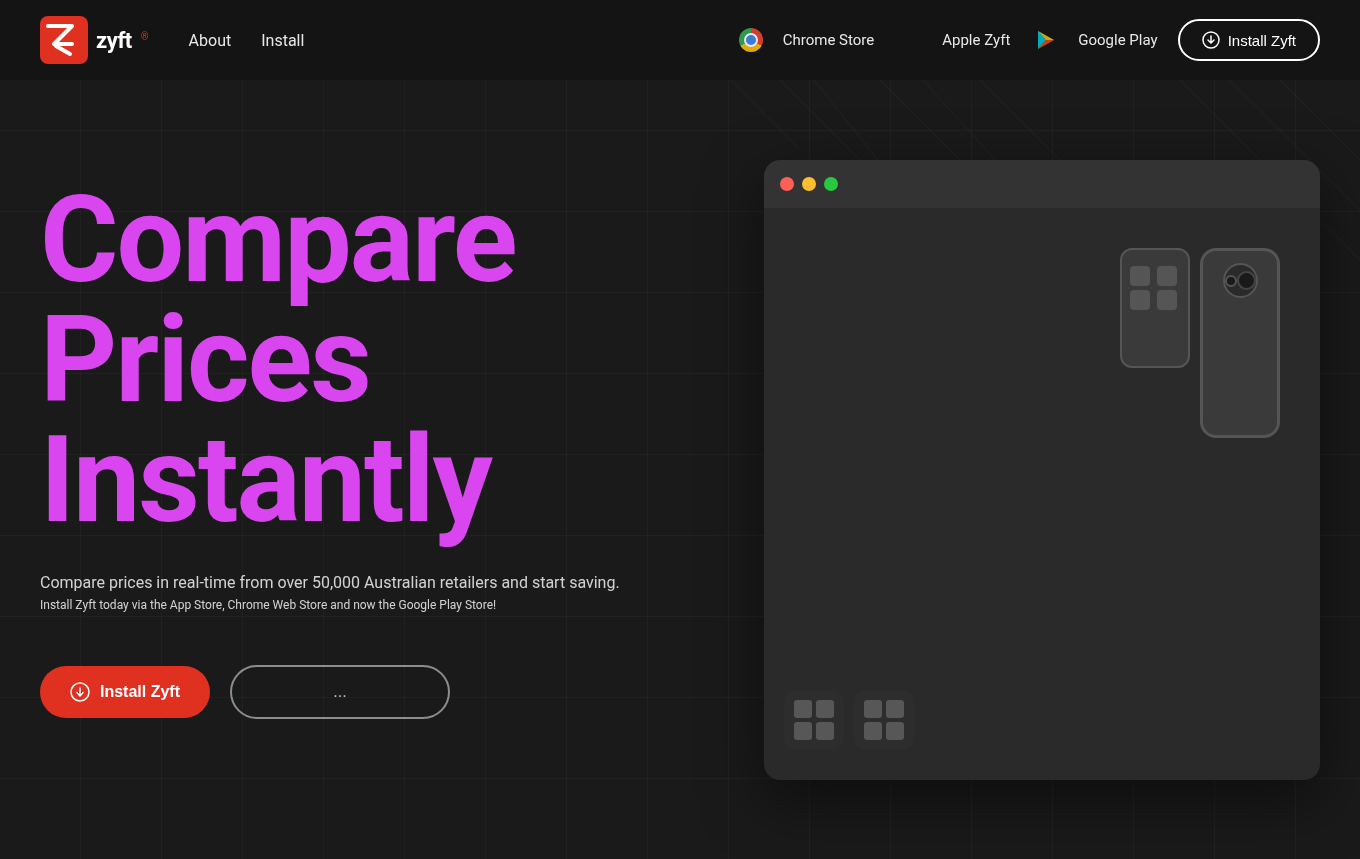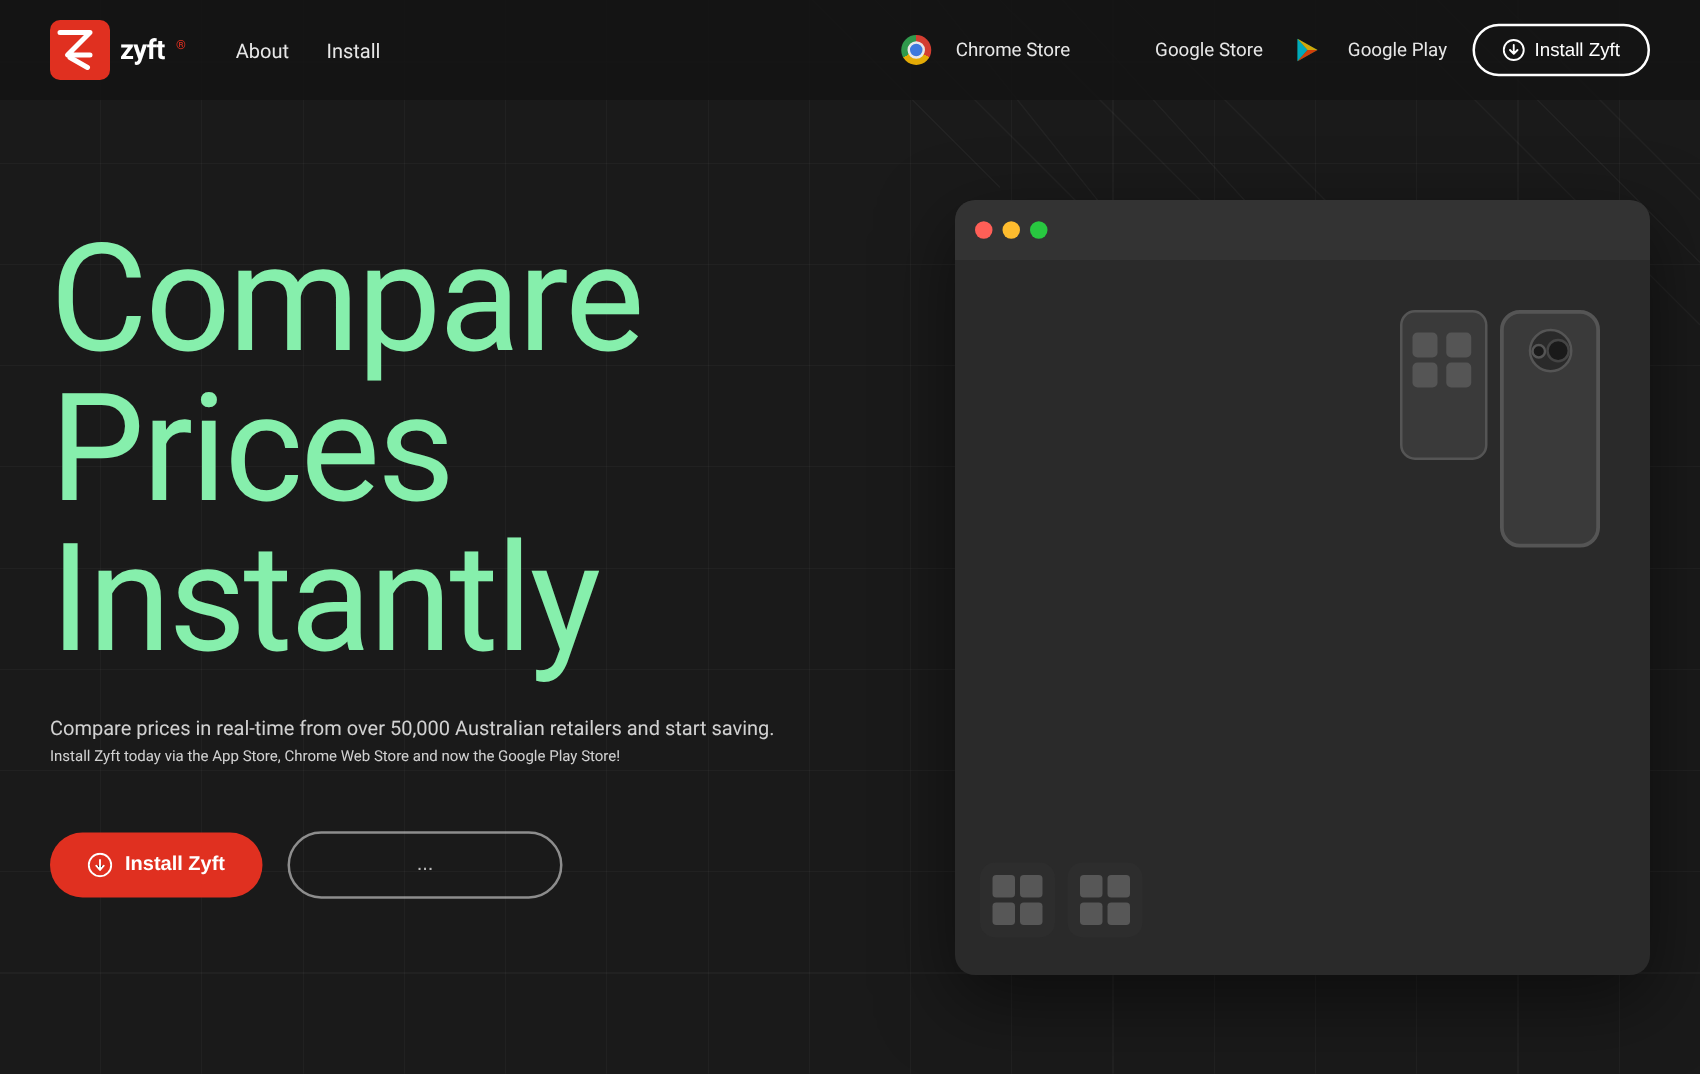--- a/index.html
+++ b/index.html
@@ -143,24 +143,24 @@
       min-height: calc(859px - 80px);
     }
 
     .hero-content {
       flex: 0 0 55%;
       padding-top: 20px;
     }
 
     .hero-title {
       font-size: 120px;
-      font-weight: 400;
+      font-weight: 700;
       line-height: 1.0;
       letter-spacing: -2px;
-      color: #86efac;
+      color: #d946ef;
       margin-bottom: 30px;
     }
 
     .hero-subtitle {
       font-size: 16px;
       color: rgba(255,255,255,0.8);
       line-height: 1.6;
     }
 
     .hero-desc {
@@ -346,21 +346,21 @@
       <div class="store-icon">
         <div class="chrome-icon"></div>
       </div>
       <span>Chrome Store</span>
     </a>
 
     <a class="store-link" href="#">
       <div class="store-icon">
         <span class="apple-icon" style="font-size:20px;"></span>
       </div>
-      <span>Google Store</span>
+      <span>Apple Zyft</span>
     </a>
 
     <a class="store-link" href="#">
       <div class="store-icon">
         <svg width="22" height="22" viewBox="0 0 22 22">
           <polygon points="3,2 19,11 3,20" fill="#01875f"></polygon>
           <polygon points="3,2 11,11 3,20" fill="#00d2ff" opacity="0.7"></polygon>
           <polygon points="3,2 19,11 11,11" fill="#ffbc00" opacity="0.9"></polygon>
           <polygon points="3,20 19,11 11,11" fill="#ff3d00" opacity="0.9"></polygon>
         </svg>

